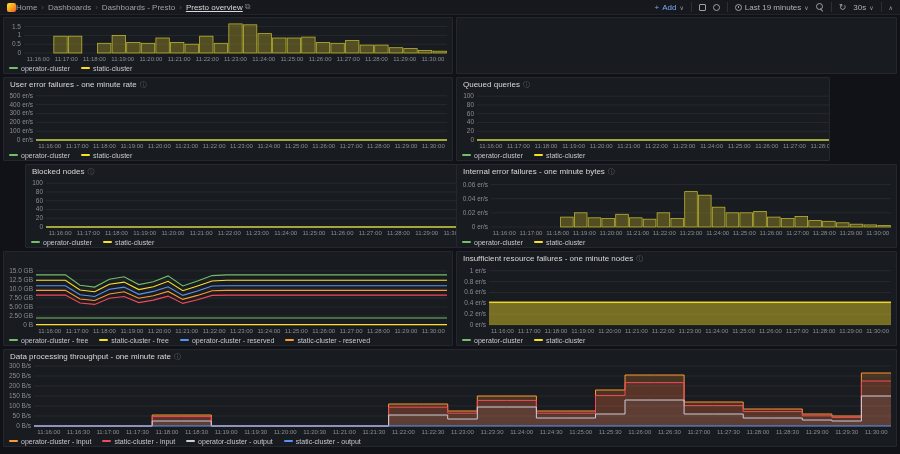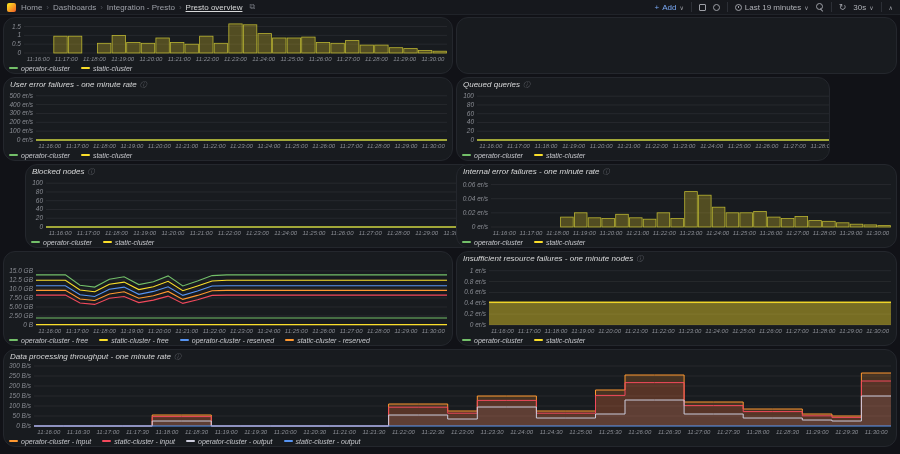--- a/index.html
+++ b/index.html
@@ -7,21 +7,21 @@
   body {
     position:relative;
     background:#111217;
     font-family:"Liberation Sans","DejaVu Sans",sans-serif;
     color:#c7c8cd;
   }
   
   .topnav {
     position:absolute; top:0; left:0; right:0; height:15px;
     background:#16181d; border-bottom:1px solid #202329;
-    display:flex; align-items:center; gap:5px; padding:0 7px;
+    display:flex; align-items:center; padding:0 7px;
     font-size:8px; z-index:5;
   }
   .gf-logo { width:9px; height:9px; border-radius:2px;
     background:linear-gradient(135deg,#fcee1f,#f05a28); flex:0 0 auto; }
   .breadcrumb { display:flex; align-items:center; gap:4px; white-space:nowrap; }
   .bc-item { color:#9da0a8; cursor:pointer; }
   .bc-item.last { color:#d8d9da;text-decoration:underline; }
   .bc-sep { color:#4f525a; font-size:8px; }
   .share-glyph { color:#72757d; font-size:8px; margin-left:2px; }
   .nav-right { margin-left:auto; display:flex; align-items:center; gap:7px; }
@@ -32,21 +32,21 @@
   .i-clock { width:7px; height:7px; border:1px solid #9d9fa6; border-radius:50%; position:relative; display:inline-block; }
   .i-clock::after { content:""; position:absolute; left:2px; top:1px; width:1px; height:2px; background:#9d9fa6; }
   .i-zoom { width:8px; height:8px; position:relative; display:inline-block; }
   .i-zoom::before { content:""; position:absolute; left:0; top:0; width:5px; height:5px; border:1px solid #9d9fa6; border-radius:50%; }
   .i-zoom::after { content:""; position:absolute; left:4px; top:4.5px; width:4px; height:1px; background:#9d9fa6; transform:rotate(45deg); transform-origin:left center; }
   .i-square { width:7px; height:7px; border:1px solid #9d9fa6; border-radius:1px; display:inline-block; }
   .i-circle { width:7px; height:7px; border:1px solid #9d9fa6; border-radius:50%; display:inline-block; }
   .i-refresh { font-size:9px; color:#9d9fa6; line-height:1; }
 
   
-  .panel { position:absolute; background:#181b1f; border:1px solid #24272d; border-radius:12px; overflow:hidden;font-style:italic; }
+  .panel { position:absolute; background:#181b1f; border:1px solid #24272d; border-radius:1px; overflow:hidden; }
   .panel-h { height:13px; display:flex; align-items:center; gap:3px; padding:0 6px; }
   .p-title { font-size:8px; color:#d8d9da; white-space:nowrap; cursor:pointer; }
   .info-i { font-size:7px; color:#5f6269; }
   .chart { position:absolute; left:0; right:0; top:13px; bottom:10px; }
   .chart.tall { top:2px; }
   .legend { position:absolute; left:5px; right:2px; bottom:0; height:10px;
     display:flex; align-items:center; gap:11px; font-size:7px; color:#c7c8cd; white-space:nowrap; overflow:hidden; }
   .lg-item { display:flex; align-items:center; gap:3px; cursor:pointer; }
   .lg-mark { width:9px; height:2px; border-radius:1px; flex:0 0 auto; }
   svg text { font-family:"Liberation Sans","DejaVu Sans",sans-serif; }
@@ -64,21 +64,21 @@
 </head>
 <body>
 
 <div class="topnav">
   <span class="gf-logo"></span>
   <nav class="breadcrumb">
       <span class="bc-item">Home</span>
       <span class="bc-sep">›</span>
       <span class="bc-item">Dashboards</span>
       <span class="bc-sep">›</span>
-      <span class="bc-item">Integration - Presto</span>
+      <span class="bc-item">Dashboards - Presto</span>
       <span class="bc-sep">›</span>
       <span class="bc-item last">Presto overview</span>
     </nav>
   <span class="share-glyph">⧉</span>
 
   <div class="nav-right">
     <span class="nav-btn add-btn">
       <span>+</span>
       <span>Add</span>
       <span class="caret">∨</span>
@@ -319,21 +319,21 @@
       </span>
       <span class="lg-item">
         <span class="lg-mark" style="background: rgb(250, 222, 42);"></span>
         <span>static-cluster</span>
       </span>
     </div>
 </div>
 
 <div class="panel" id="pp-internal">
   <div class="panel-h">
-    <span class="p-title">Internal error failures - one minute rate</span>
+    <span class="p-title">Internal error failures - one minute bytes</span>
     <span class="info-i">ⓘ</span>
   </div>
   <div class="chart"><svg width="439" height="59">
         <line x1="34" y1="49" x2="434" y2="49" stroke="rgba(204,204,220,0.08)" stroke-width="1"></line>
         <text x="31" y="51" text-anchor="end" font-size="6.5" fill="#8a8d94">0 er/s</text>
         <line x1="34" y1="34.84615384615385" x2="434" y2="34.84615384615385" stroke="rgba(204,204,220,0.08)" stroke-width="1"></line>
         <text x="31" y="36.84615384615385" text-anchor="end" font-size="6.5" fill="#8a8d94">0.02 er/s</text>
         <line x1="34" y1="20.69230769230769" x2="434" y2="20.69230769230769" stroke="rgba(204,204,220,0.08)" stroke-width="1"></line>
         <text x="31" y="22.69230769230769" text-anchor="end" font-size="6.5" fill="#8a8d94">0.04 er/s</text>
         <line x1="34" y1="6.53846153846154" x2="434" y2="6.53846153846154" stroke="rgba(204,204,220,0.08)" stroke-width="1"></line>

